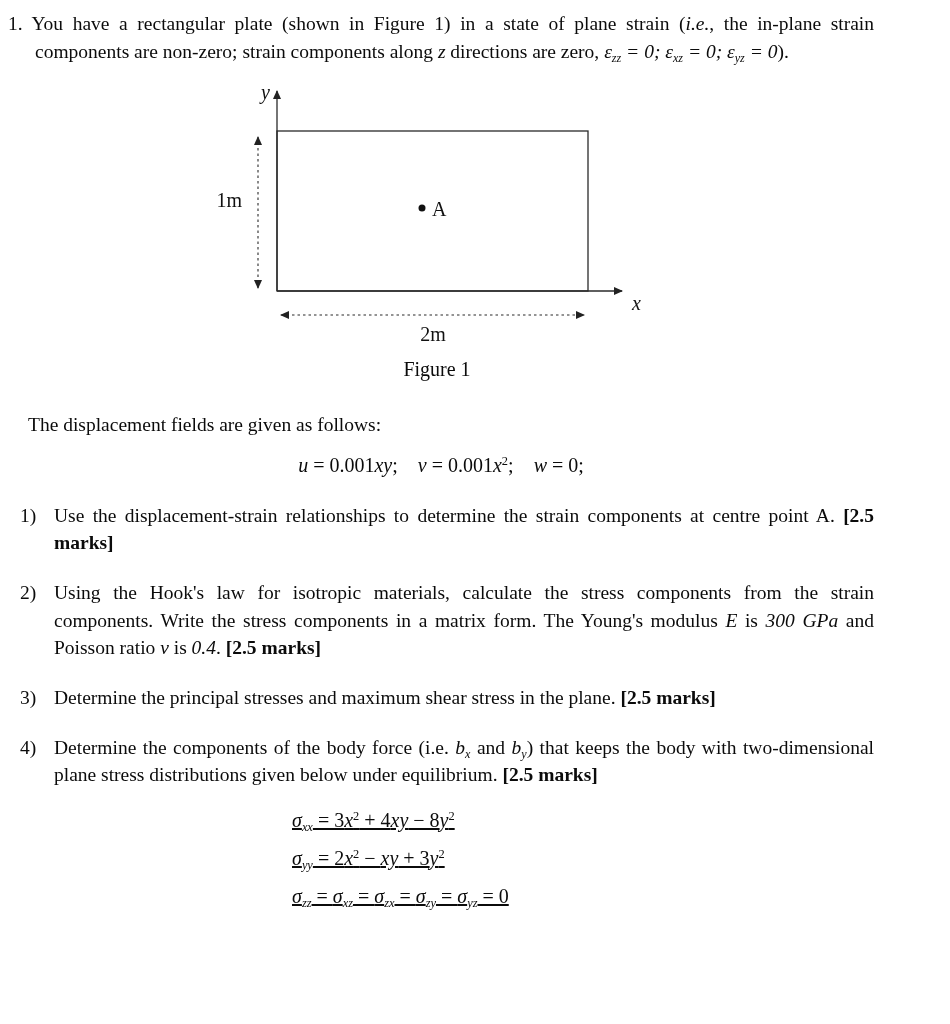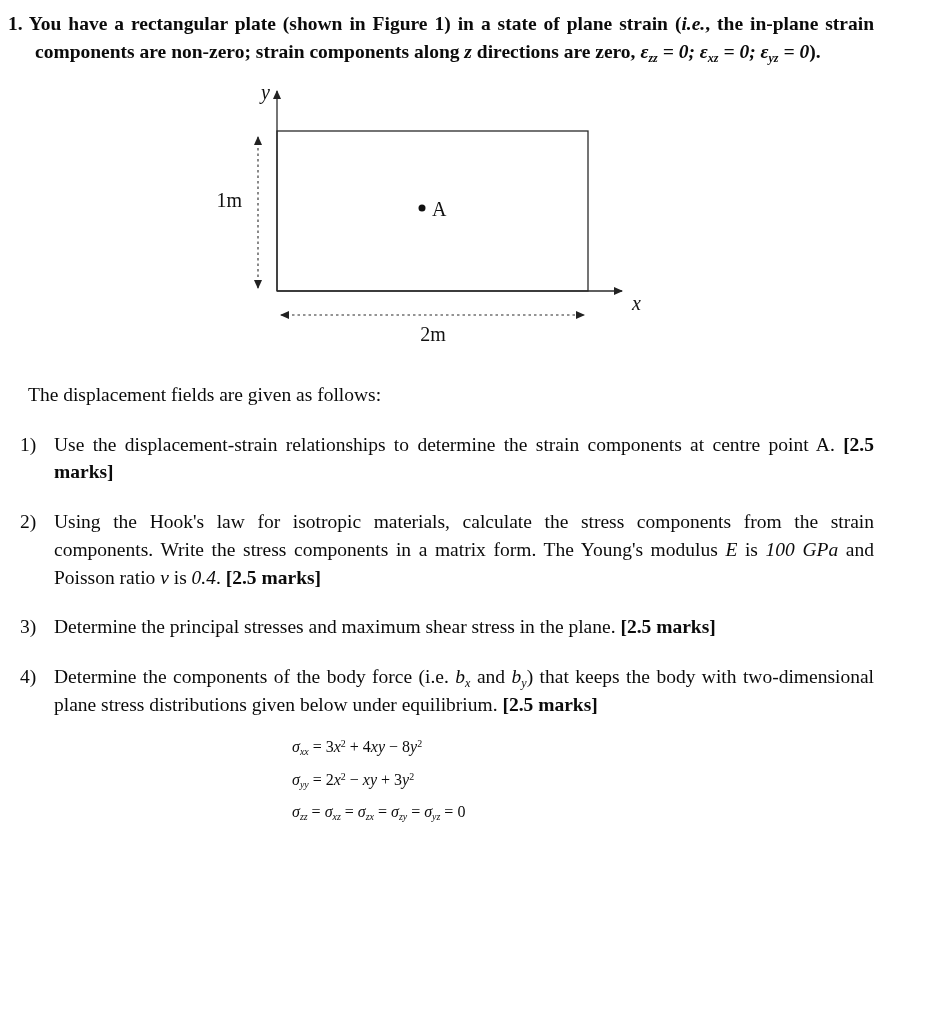--- a/index.html
+++ b/index.html
@@ -7,39 +7,39 @@
   body {
     width: 950px; height: 1024px; overflow: hidden;
     color: #0b0b0b;
     font-family: "Liberation Serif", serif;
     font-size: 19.5px;
     line-height: 1.42;
   }
   .page { padding: 10px 76px 0 8px; }
 
   
-  .intro { text-align: justify; padding-left: 27px; text-indent: -27px; font-weight: bold; }
+  .intro { text-align: justify; padding-left: 27px; text-indent: -27px; }
 
   
   .figure-wrap { margin: 12px 0 0 162px; width: 500px; }
   .fig-caption { width: 500px; padding-left: 34px; text-align: center; font-size: 20px; margin-top: 2px; }
   svg text { font-family: "Liberation Serif", serif; font-size: 20px; fill: #111; }
   svg text.it { font-style: italic; }
 
   .disp-intro { margin-top: 28px; padding-left: 20px; }
   .disp-eq { margin-top: 12px; text-align: center; font-size: 20px; }
   .where-clause { margin-top: 14px; padding-left: 20px; }
 
   
   .q { display: flex; margin-top: 22px; }
   .q-num { flex: none; width: 46px; padding-left: 12px; }
   .q-text { flex: 1; text-align: justify; }
 
   
-  .stress-block { margin: 18px 0 0 284px; font-size: 16px; }
+  .stress-block { margin: 18px 0 0 284px; font-size: 20px; text-decoration: underline; }
   .eq { margin-bottom: 11px; line-height: 1.35; }
 
   sub { font-size: 0.62em; vertical-align: -0.3em; line-height: 0; }
   sup { font-size: 0.62em; vertical-align: 0.55em; line-height: 0; }
 
   .frac {
     display: inline-flex; flex-direction: column; align-items: center;
     vertical-align: -0.5em; font-size: 0.6em; line-height: 1.1; font-style: normal;
     margin-right: 1px;
   }
@@ -71,34 +71,36 @@
 
       <line x1="88" y1="60" x2="88" y2="211" stroke="#2a2a2a" stroke-width="1.1" stroke-dasharray="2.5 3" marker-start="url(#arr)" marker-end="url(#arr)"></line>
       <text x="72" y="130" text-anchor="end">1m</text>
 
       <circle cx="252" cy="131" r="3.5" fill="#111"></circle>
       <text x="262" y="139">A</text>
 
       <line x1="111" y1="238" x2="414" y2="238" stroke="#2a2a2a" stroke-width="1.1" stroke-dasharray="2.5 3" marker-start="url(#arr)" marker-end="url(#arr)"></line>
       <text x="263" y="264" text-anchor="middle">2m</text>
     </svg>
+    <div class="fig-caption">Figure 1</div>
   </div>
 
   <p class="disp-intro">The displacement fields are given as follows:</p>
 
+  <p class="disp-eq"><i>u</i> = 0.001<i>xy</i>;&nbsp;&nbsp;&nbsp; <i>v</i> = 0.001<i>x</i><sup>2</sup>;&nbsp;&nbsp;&nbsp; <i>w</i> = 0;</p>
 
 
   <div class="q">
     <span class="q-num">1)</span>
     <div class="q-text">Use the displacement-strain relationships to determine the strain components at centre point A. <b>[2.5 marks]</b></div>
   </div>
 
   <div class="q">
     <span class="q-num">2)</span>
-    <div class="q-text">Using the Hook's law for isotropic materials, calculate the stress components from the strain components. Write the stress components in a matrix form. The Young's modulus <i>E</i> is <i>100 GPa</i> and Poisson ratio <i>ν</i> is <i>0.4</i>. <b>[2.5 marks]</b></div>
+    <div class="q-text">Using the Hook's law for isotropic materials, calculate the stress components from the strain components. Write the stress components in a matrix form. The Young's modulus <i>E</i> is <i>300 GPa</i> and Poisson ratio <i>ν</i> is <i>0.4</i>. <b>[2.5 marks]</b></div>
   </div>
 
   <div class="q">
     <span class="q-num">3)</span>
     <div class="q-text">Determine the principal stresses and maximum shear stress in the plane. <b>[2.5 marks]</b></div>
   </div>
 
   <div class="q">
     <span class="q-num">4)</span>
     <div class="q-text">Determine the components of the body force (i.e. <i>b<sub>x</sub></i> and <i>b<sub>y</sub></i>) that keeps the body with two-dimensional plane stress distributions given below under equilibrium. <b>[2.5 marks]</b></div>

